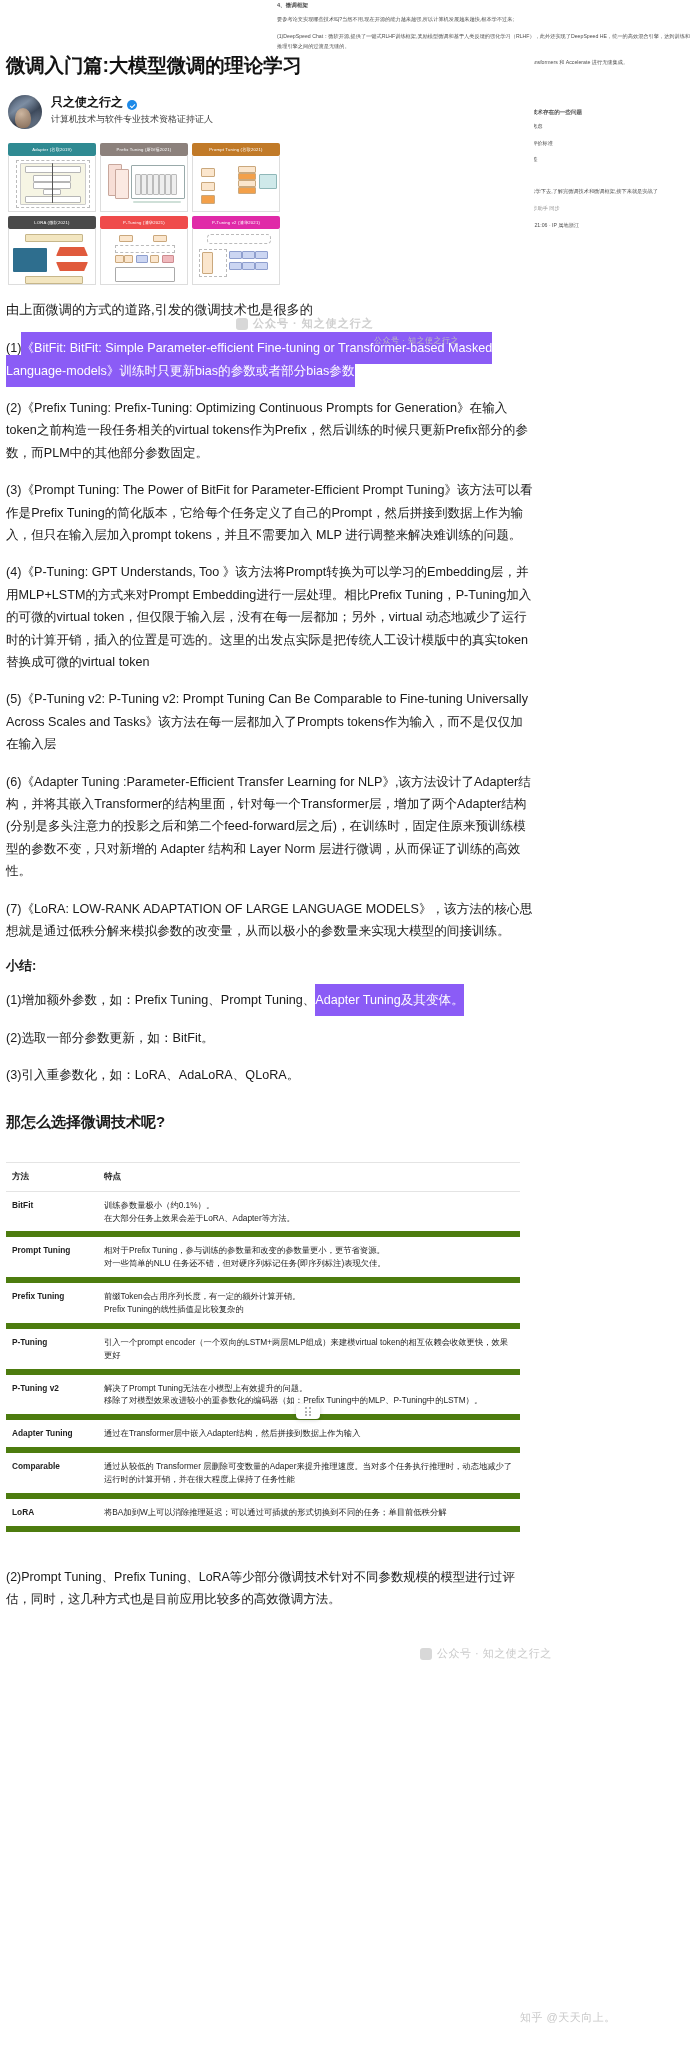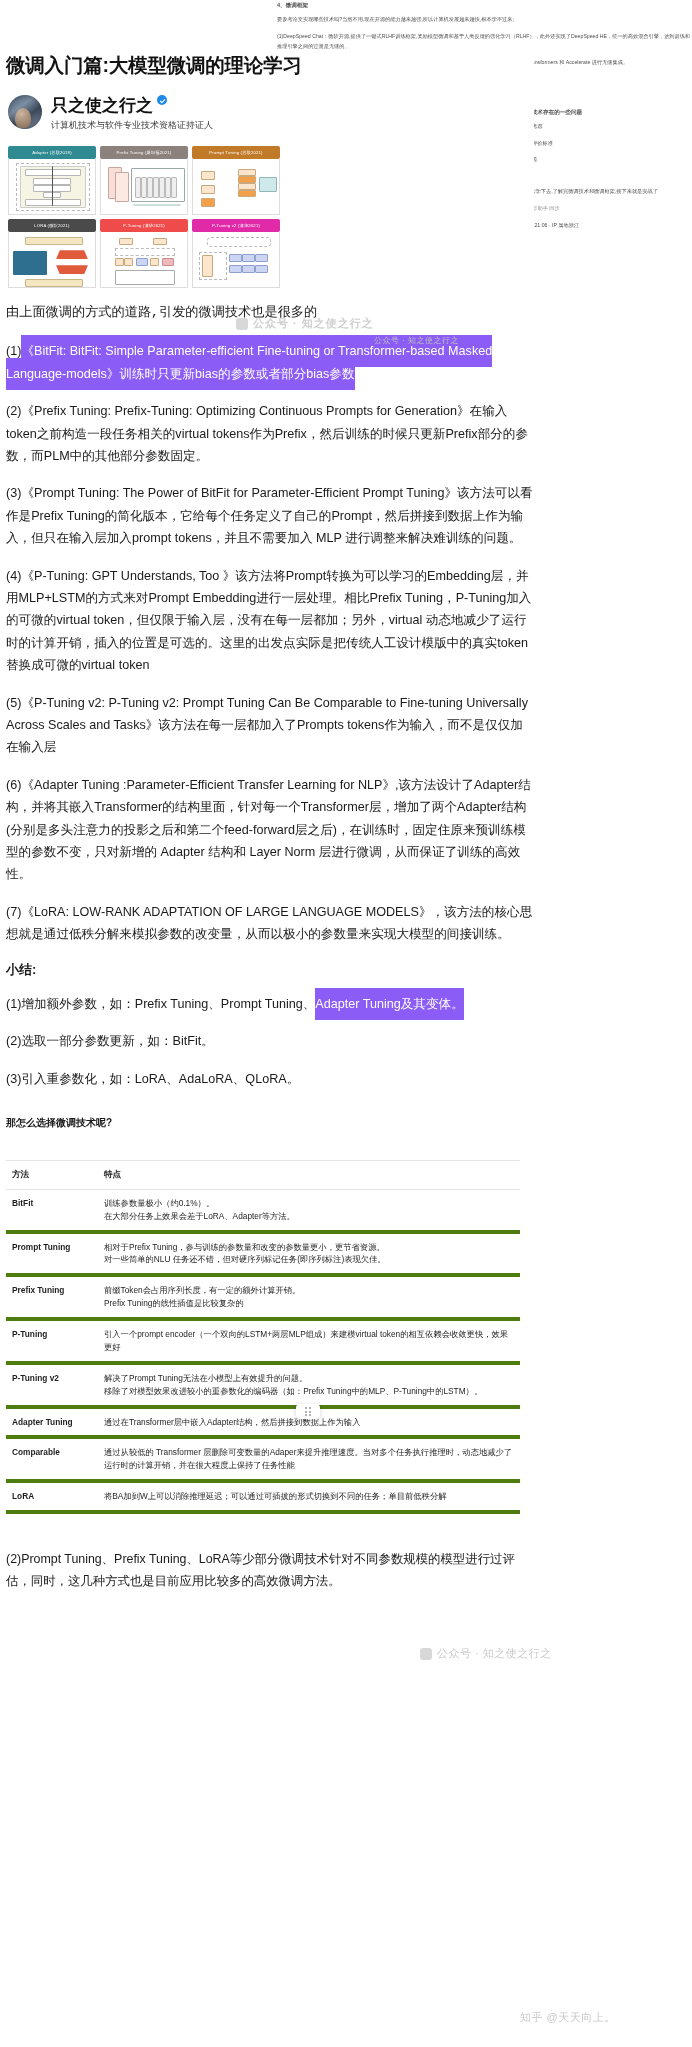--- a/index.html
+++ b/index.html
@@ -36,21 +36,21 @@
     background:linear-gradient(145deg,#4a5a73 0%,#7d8ea3 35%,#3e4a5c 60%,#8a9bb0 100%);
     box-shadow:inset 0 0 6px rgba(0,0,0,.35);
     position:relative;overflow:hidden;
   }
   .avatar:after{
     content:"";position:absolute;left:7px;top:13px;width:16px;height:20px;
     border-radius:50% 50% 40% 40%;
     background:radial-gradient(circle at 40% 30%,#e0c3a6,#8a6a50);
     opacity:.85;
   }
-  .au-name{ font-size:17px;font-weight:bold;color:#111;display:flex;align-items:flex-start;gap:4px;line-height:1.25;}
+  .au-name{ font-size:12px;font-weight:bold;color:#111;display:flex;align-items:flex-end;gap:4px;line-height:1.25;}
   .badge-v{
     display:inline-block;width:10px;height:10px;border-radius:50%;
     background:#1e8ae8; position:relative;
   }
   .badge-v:after{
     content:"";position:absolute;left:2.6px;top:4.2px;width:4px;height:1.8px;
     border-left:1.4px solid #fff;border-bottom:1.4px solid #fff;
     transform:rotate(-45deg);
   }
   .au-desc{ font-size:9px;color:#3a3a3a;margin-top:3px;}
@@ -64,34 +64,34 @@
     display:flex;align-items:center;justify-content:center;letter-spacing:.2px;
     overflow:hidden;white-space:nowrap;
   }
   .gbody{
     height:55px;border:1px solid #ddd;border-top:none;background:#fff;
     position:relative;overflow:hidden;
   }
   .sk{position:absolute;border-radius:1px;}
   .dash{position:absolute;border:1px dashed #bbb;}
 
-  .lead{ font-size:13.2px;line-height:1.75;margin:13px 0 16px 6px;color:#1a1a1a;font-family:Liberation Mono, monospace;}
+  .lead{ font-size:13.2px;line-height:1.75;margin:13px 0 16px 6px;color:#1a1a1a;}
 
   .para{ font-size:12.6px;line-height:1.78;margin:0 0 15px 6px;color:#1a1a1a;}
   .hl{ background:#8b5cf6; color:#fff; padding:9px 0; }
   .sub-h{ font-size:13px;font-weight:bold;margin:0 0 14px 6px;}
-  .q-h{ font-size:10px;font-weight:bold;margin:26px 0 30px 6px;}
+  .q-h{ font-size:15px;font-weight:bold;margin:26px 0 30px 6px;}
 
   
   .tbl{ margin:0 0 0 6px; width:514px; border-collapse:collapse; font-size:8.3px; color:#1e1e1e;}
   .tbl th{
     text-align:left;font-weight:bold;padding:8px 6px;border-bottom:1px solid #e4e4e4;
     border-top:1px solid #e4e4e4;font-size:8.6px;
   }
-  .tbl td{ padding:7px 6px;border-bottom:4px solid #4d7c0f;vertical-align:top;line-height:1.55;}
+  .tbl td{ padding:7px 6px;border-bottom:6px solid #4d7c0f;vertical-align:top;line-height:1.55;}
   .tbl td.m{ font-weight:bold;width:80px;}
   .drag-handle{
     position:absolute;left:296px;top:1404px;width:24px;height:15px;border-radius:4px;
     background:#fff;box-shadow:0 1px 4px rgba(0,0,0,.18);
     display:flex;align-items:center;justify-content:center;gap:1.6px;
   }
   .drag-handle i{width:2px;height:2px;border-radius:50%;background:#9a9a9a;display:block;}
   .dh-col{display:flex;flex-direction:column;gap:1.6px;}
 
   .wm{

